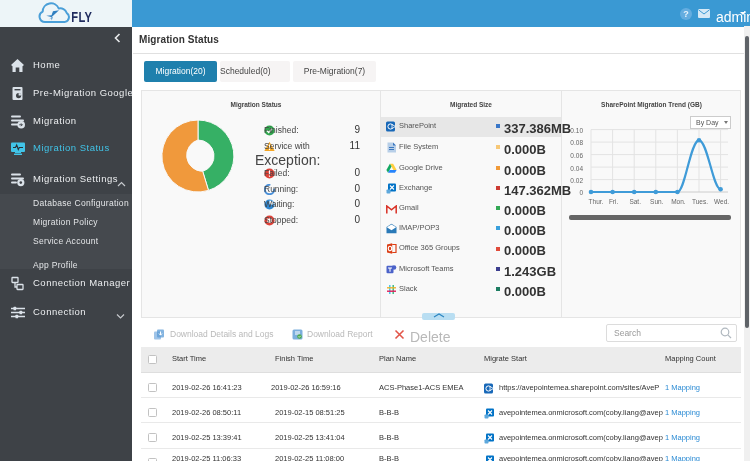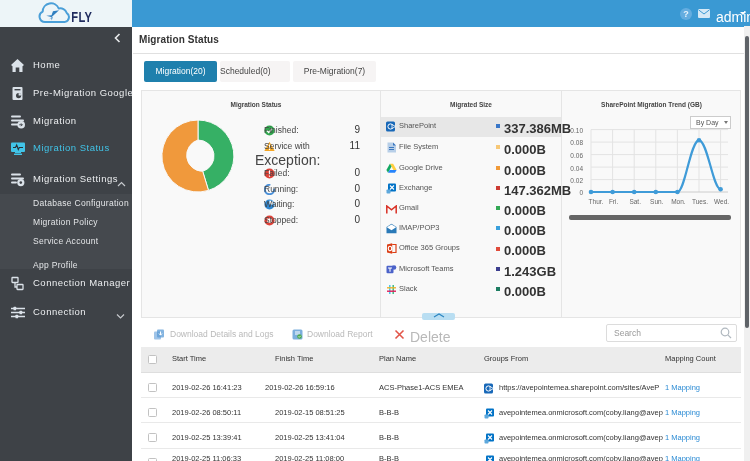--- a/index.html
+++ b/index.html
@@ -346,27 +346,27 @@
 <style>
 .cb{position:absolute;left:148px;width:9px;height:9px;background:#fff;border:1px solid #c2c2c2;border-radius:1.5px}
 .td{position:absolute;font-size:7.5px;color:#333;white-space:nowrap}
 .map{position:absolute;font-size:7.5px;color:#2b8bd4;white-space:nowrap}
 .rborder{position:absolute;left:141px;width:600px;height:1px;background:#e9e9e9}
 </style>
 <div class="cb" style="top:355px"></div>
 <div class="td" style="left:172px;top:354px">Start Time</div>
 <div class="td" style="left:275px;top:354px">Finish Time</div>
 <div class="td" style="left:379px;top:354px">Plan Name</div>
-<div class="td" style="left:484px;top:354px">Groups From</div>
+<div class="td" style="left:484px;top:354px">Migrate Start</div>
 <div class="td" style="left:665px;top:354px">Mapping Count</div>
 <div class="rborder" style="top:372px;background:#dedede"></div>
 
 <div class="cb" style="top:382.5px"></div>
 <div class="td" style="left:172px;top:382.5px">2019-02-26 16:41:23</div>
-<div class="td" style="left:265px;top:382.5px">2019-02-26 16:59:16</div>
+<div class="td" style="left:271px;top:382.5px">2019-02-26 16:59:16</div>
 <div class="td" style="left:379px;top:382.5px">ACS-Phase1-ACS EMEA</div>
 <div class="abs" style="left:484px;top:383px;width:11px;height:11px"><svg width="11" height="11" viewBox="0 0 11 11">
       <rect x="0" y="0.5" width="9" height="10" rx="1.5" fill="#1868b8"></rect>
       <circle cx="4.5" cy="5.5" r="2.6" fill="none" stroke="#fff" stroke-width="1"></circle>
       <path d="M6 3.5 L9.5 5.5 L6 7.5 Z" fill="#1868b8" stroke="#fff" stroke-width="0.8"></path>
     </svg></div>
 <div class="td" style="left:499px;top:382.5px">https://avepointemea.sharepoint.com/sites/AveP</div>
 <div class="map" style="left:665px;top:382.5px">1 Mapping</div>
 <div class="rborder" style="top:396.5px"></div>
 

